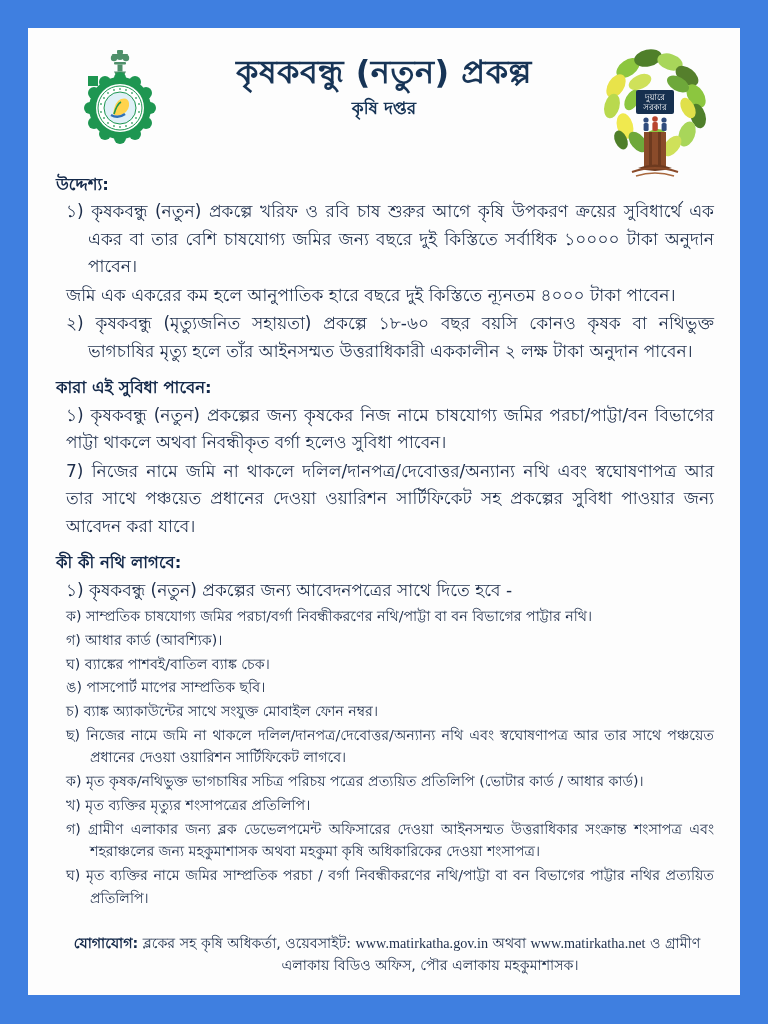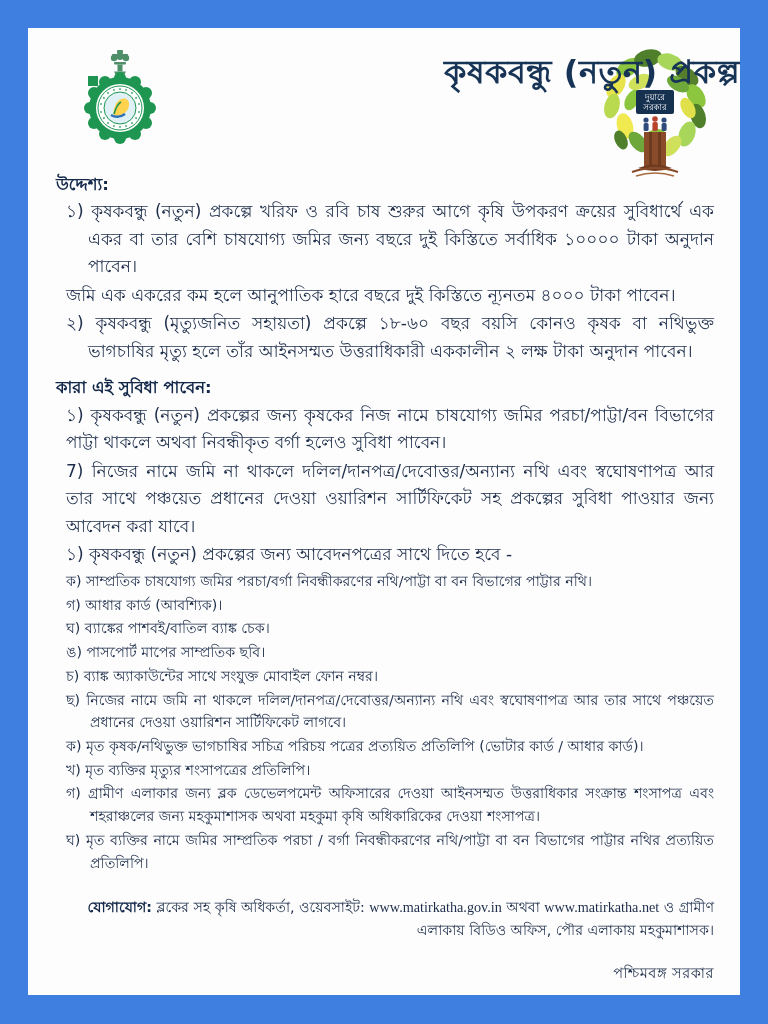--- a/index.html
+++ b/index.html
@@ -53,21 +53,21 @@
     top: 6px;
     width: 126px;
     height: 152px;
   }
 
   .title-block {
     position: absolute;
     left: 0;
     right: 0;
     top: 26px;
-    text-align: right;
+    text-align: center;
   }
 
   .main-title {
     font-family: "DejaVu Sans", sans-serif;
     font-size: 32px;
     font-weight: bold;
     color: #173456;
     letter-spacing: 0.5px;
     line-height: 1.15;
   }
@@ -135,21 +135,21 @@
   }
 
   .contact {
     margin-top: 22px;
     font-size: 14.2px;
     line-height: 1.6;
     color: #1d2d4a;
     padding-left: 86px;
     text-indent: -86px;
     margin-left: 6px;
-    text-align: right;
+    text-align: center;
   }
 
   .contact-label {
     font-weight: bold;
     color: #14294a;
   }
 
   .contact-url {
     font-family: "Liberation Serif", serif;
     color: #1d2d4a;
@@ -281,34 +281,36 @@
             <rect x="66" y="98" width="3" height="36" fill="#6d3a1f"></rect>
             <path d="M46 134 q17 -7 34 0 q-17 6 -34 0 z" fill="#6d3a1f"></path>
             <path d="M40 138 q23 -8 46 0" fill="none" stroke="#8a4b2a" stroke-width="2"></path>
             <path d="M44 142 q19 -6 38 0" fill="none" stroke="#a9693f" stroke-width="1.6"></path>
           </g>
         </g>
       </svg>
 
       <div class="title-block">
         <div class="main-title">কৃষকবন্ধু (নতুন) প্রকল্প</div>
+        <div class="sub-title">কৃষি দপ্তর</div>
       </div>
     </div>
 
     <div class="content">
 
       <div class="section-heading">উদ্দেশ্য:</div>
       <p class="para hang">১) কৃষকবন্ধু (নতুন) প্রকল্পে খরিফ ও রবি চাষ শুরুর আগে কৃষি উপকরণ ক্রয়ের সুবিধার্থে এক একর বা তার বেশি চাষযোগ্য জমির জন্য বছরে দুই কিস্তিতে সর্বাধিক ১০০০০ টাকা অনুদান পাবেন।</p>
       <p class="para noindent tight">জমি এক একরের কম হলে আনুপাতিক হারে বছরে দুই কিস্তিতে ন্যূনতম ৪০০০ টাকা পাবেন।</p>
       <p class="para hang">২) কৃষকবন্ধু (মৃত্যুজনিত সহায়তা) প্রকল্পে ১৮-৬০ বছর বয়সি কোনও কৃষক বা নথিভুক্ত ভাগচাষির মৃত্যু হলে তাঁর আইনসম্মত উত্তরাধিকারী এককালীন ২ লক্ষ টাকা অনুদান পাবেন।</p>
 
       <div class="section-heading sec-gap">কারা এই সুবিধা পাবেন:</div>
       <p class="para noindent tight">১) কৃষকবন্ধু (নতুন) প্রকল্পের জন্য কৃষকের নিজ নামে চাষযোগ্য জমির পরচা/পাট্টা/বন বিভাগের পাট্টা থাকলে অথবা নিবন্ধীকৃত বর্গা হলেও সুবিধা পাবেন।</p>
       <p class="para noindent tight">7) নিজের নামে জমি না থাকলে দলিল/দানপত্র/দেবোত্তর/অন্যান্য নথি এবং স্বঘোষণাপত্র আর তার সাথে পঞ্চয়েত প্রধানের দেওয়া ওয়ারিশন সার্টিফিকেট সহ প্রকল্পের সুবিধা পাওয়ার জন্য আবেদন করা যাবে।</p>
 
+      <div class="section-heading sec-gap">কী কী নথি লাগবে:</div>
       <p class="para noindent tight">১) কৃষকবন্ধু (নতুন) প্রকল্পের জন্য আবেদনপত্রের সাথে দিতে হবে -</p>
       <p class="list-item">ক) সাম্প্রতিক চাষযোগ্য জমির পরচা/বর্গা নিবন্ধীকরণের নথি/পাট্টা বা বন বিভাগের পাট্টার নথি।</p>
       <p class="list-item">গ) আধার কার্ড (আবশ্যিক)।</p>
       <p class="list-item">ঘ) ব্যাঙ্কের পাশবই/বাতিল ব্যাঙ্ক চেক।</p>
       <p class="list-item">ঙ) পাসপোর্ট মাপের সাম্প্রতিক ছবি।</p>
       <p class="list-item">চ) ব্যাঙ্ক অ্যাকাউন্টের সাথে সংযুক্ত মোবাইল ফোন নম্বর।</p>
       <p class="list-item">ছ) নিজের নামে জমি না থাকলে দলিল/দানপত্র/দেবোত্তর/অন্যান্য নথি এবং স্বঘোষণাপত্র আর তার সাথে পঞ্চয়েত প্রধানের দেওয়া ওয়ারিশন সার্টিফিকেট লাগবে।</p>
 
       <p class="list-item">ক) মৃত কৃষক/নথিভুক্ত ভাগচাষির সচিত্র পরিচয় পত্রের প্রত্যয়িত প্রতিলিপি (ভোটার কার্ড / আধার কার্ড)।</p>
       <p class="list-item">খ) মৃত ব্যক্তির মৃত্যুর শংসাপত্রের প্রতিলিপি।</p>

